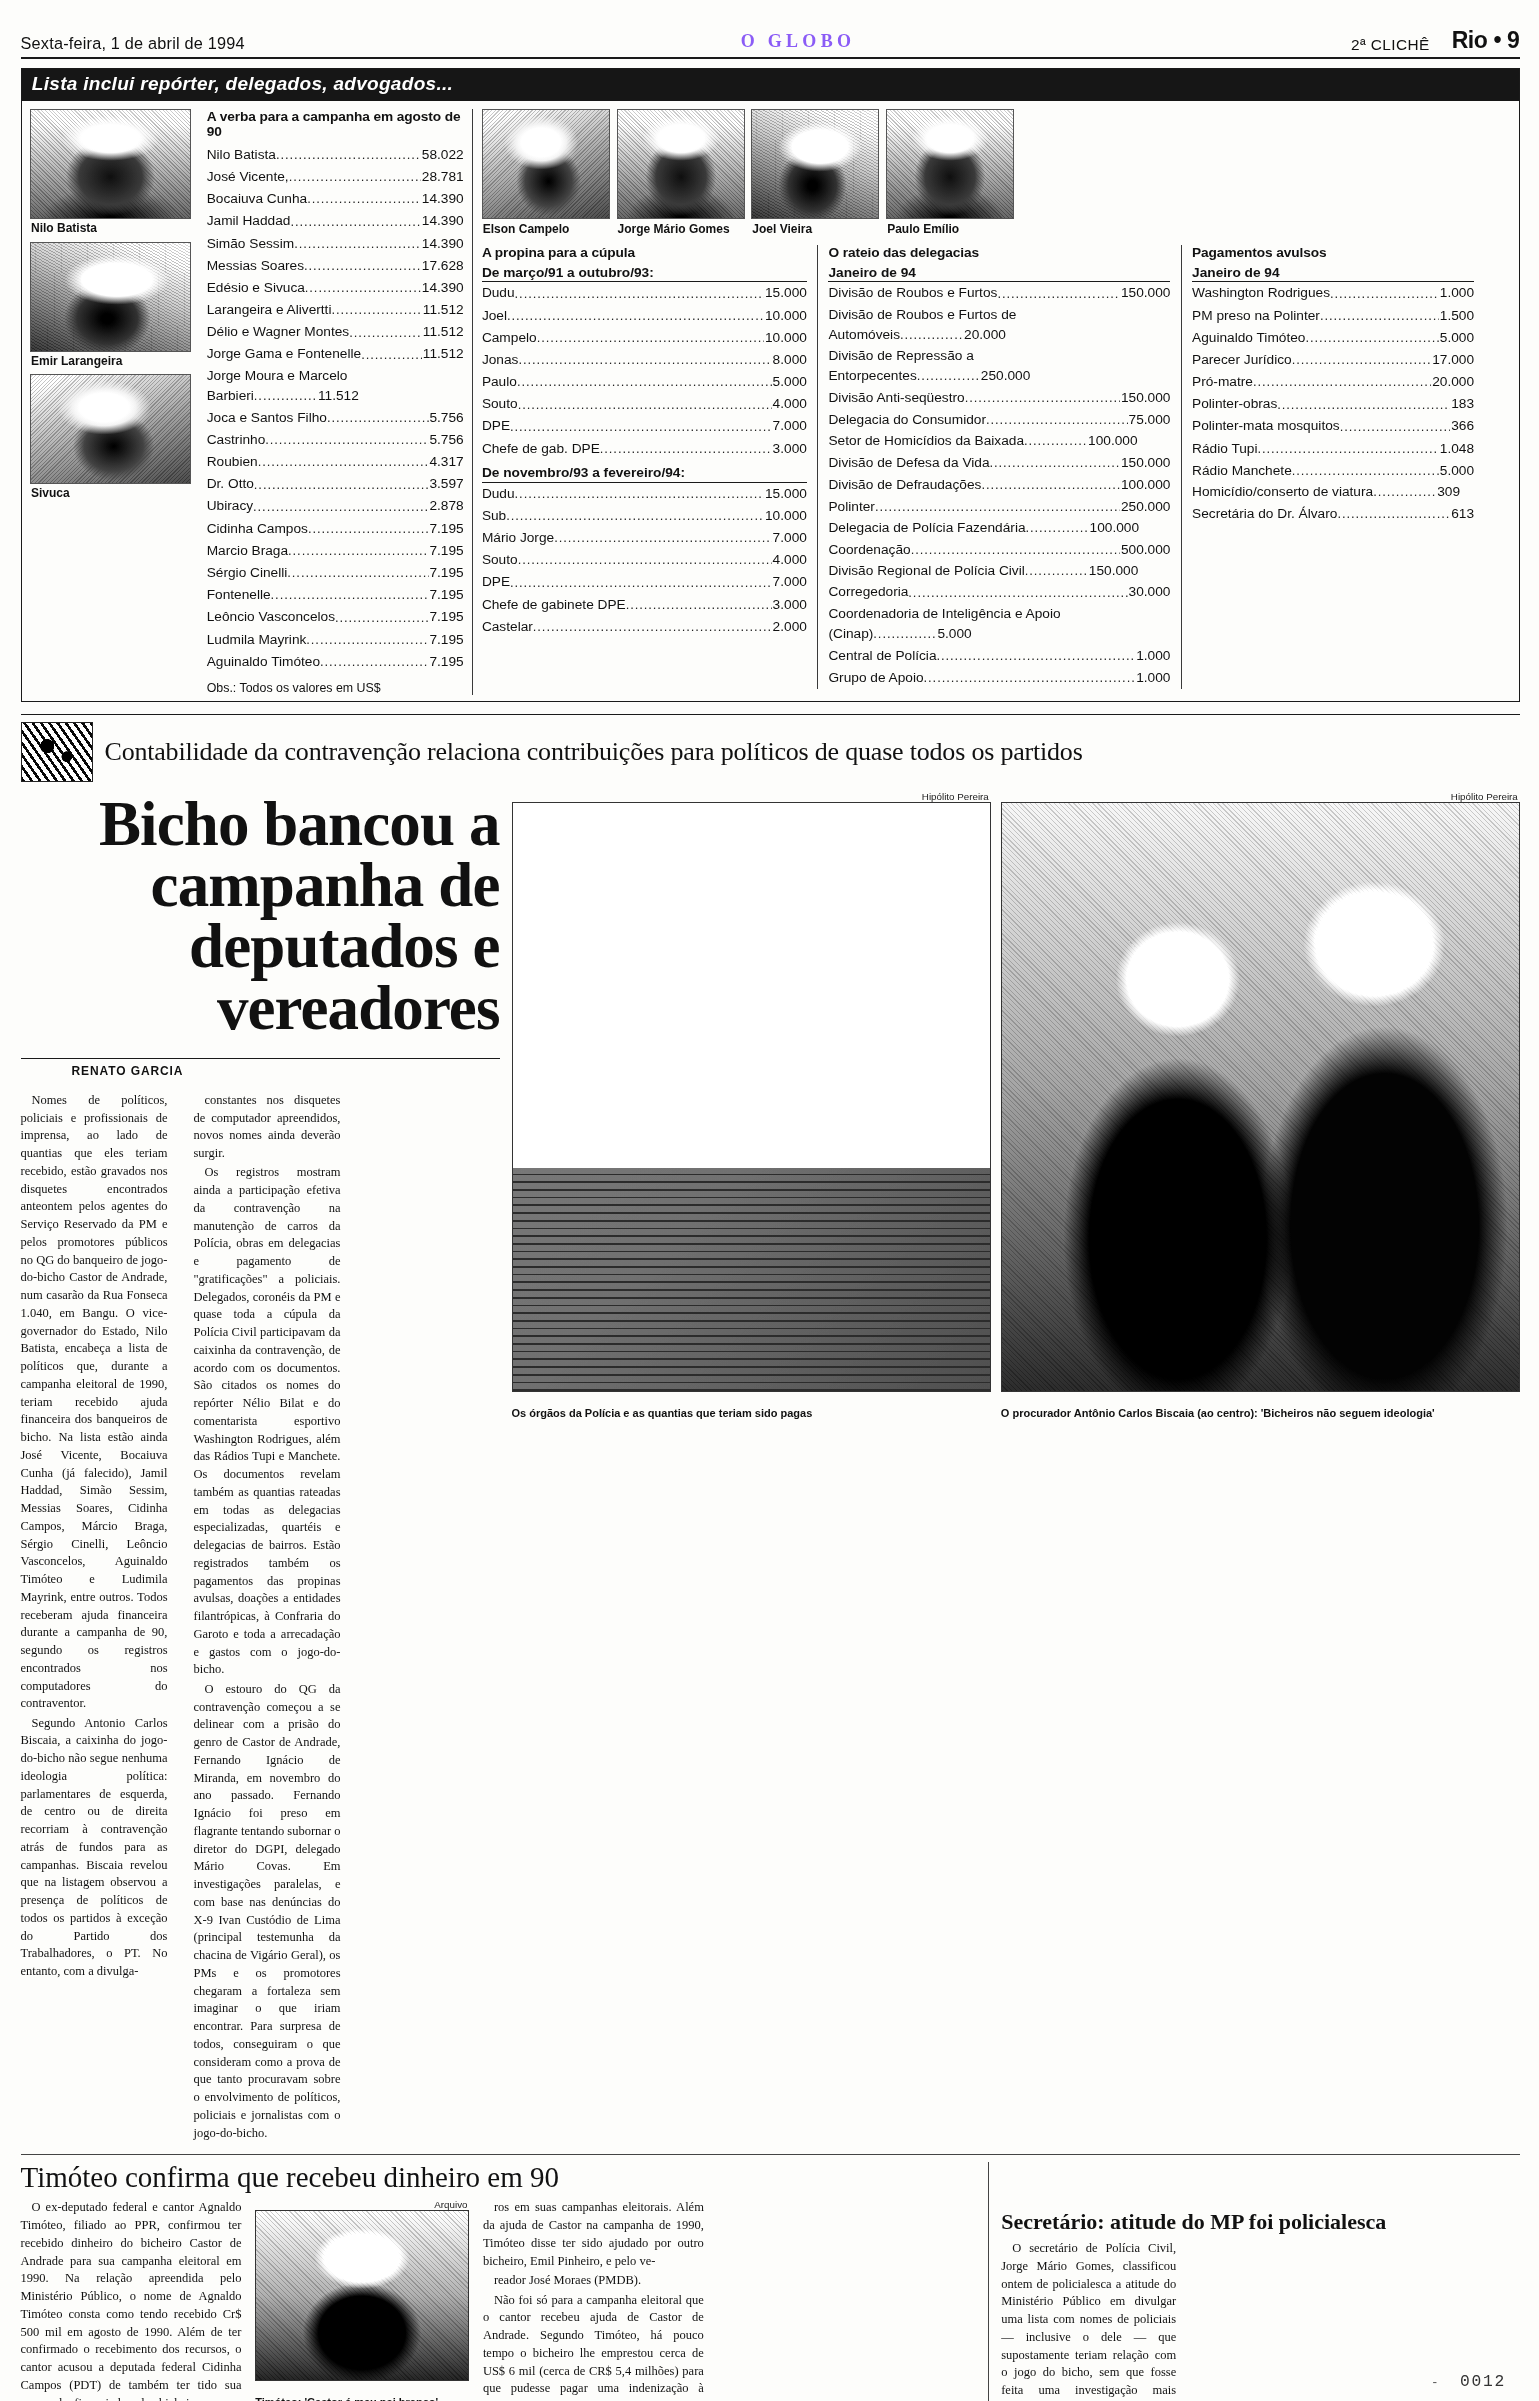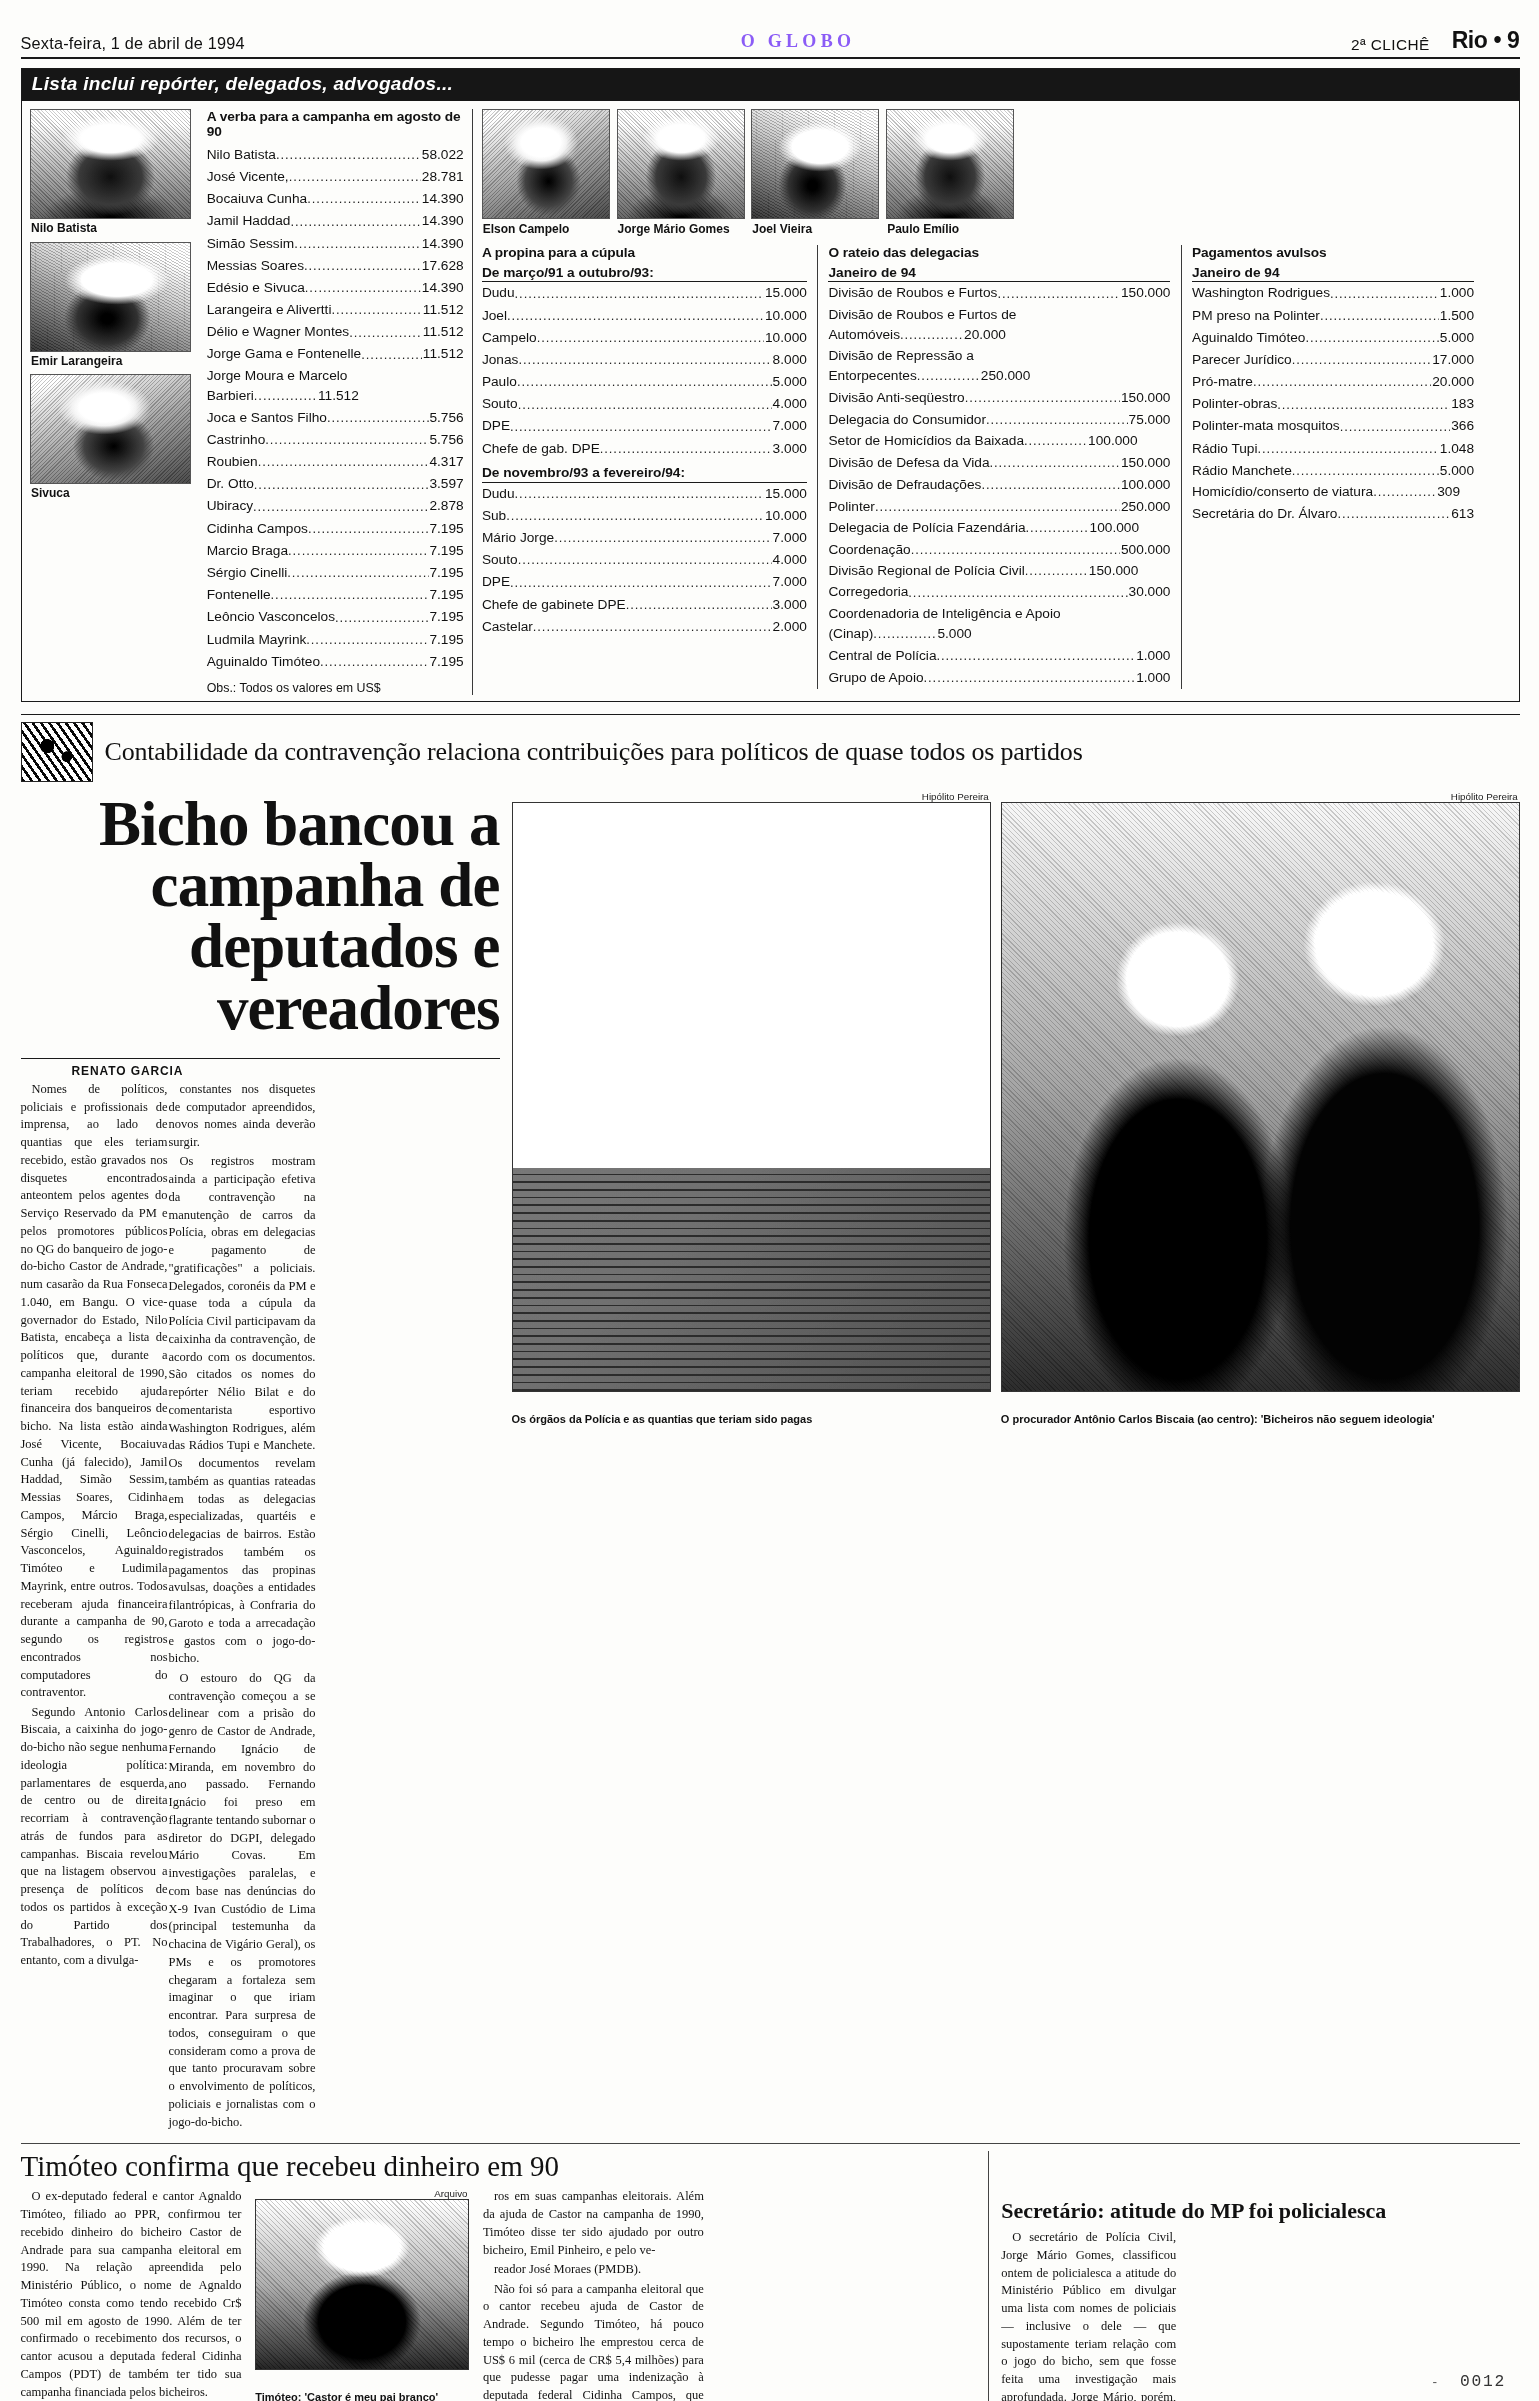--- a/index.html
+++ b/index.html
@@ -98,21 +98,21 @@
   .mid-banner-text { font-family:"Liberation Serif", serif; font-size:26px; letter-spacing:-0.2px; }
 
   
   .main-wrap { display:flex; gap:12px; margin-top:8.6px; }
   .head-col { width:479px; flex:0 0 479px; }
   .headline { font-family:"Liberation Serif", serif; font-weight:bold; font-size:63px; line-height:.97;
               text-align:right; letter-spacing:-0.9px; margin:3.4px 0 0 0; }
   .byline-rule { border-top:1.7px solid #1a1a1a; margin-top:19px; }
   .byline { font-size:12px; font-weight:bold; letter-spacing:0.9px; padding:5.1px 0 0 51px; }
 
-  .body-cols { display:flex; gap:1px; margin-top:3px; }
+  .body-cols { display:flex; gap:26px; margin-top:14px; }
   .bcol { width:147px; flex:0 0 147px; font-size:12.5px; line-height:1.42; text-align:justify;
           font-family:"Liberation Serif", serif; hyphens:auto; }
   .bcol p { margin:0 0 1.7px 0; text-indent:11px; }
 
   .photos-col { flex:1 1 auto; }
   .credit { font-size:9.8px; text-align:right; padding-right:1.7px; color:#222; }
   .bigphoto-row { display:flex; gap:10.3px; }
   .bigphoto { position:relative; }
   .bigphoto .frame { border:0.9px solid #333; overflow:hidden; }
   .doc-photo { width:100%; height:100%;
@@ -123,21 +123,21 @@
     filter:contrast(1.25) grayscale(1); }
   .men-photo { width:100%; height:100%;
     background:
       radial-gradient(ellipse 16% 13% at 34% 30%, #e9e9e9 0 60%, rgba(233,233,233,0) 75%),
       radial-gradient(ellipse 18% 14% at 72% 24%, #efefef 0 60%, rgba(239,239,239,0) 76%),
       radial-gradient(ellipse 26% 36% at 34% 74%, #1a1a1a 0 65%, rgba(26,26,26,0) 85%),
       radial-gradient(ellipse 28% 40% at 74% 72%, #202020 0 65%, rgba(32,32,32,0) 85%),
       repeating-linear-gradient(45deg, rgba(0,0,0,.16) 0 0.9px, rgba(255,255,255,0) 0.9px 3.4px),
       linear-gradient(180deg,#dcdcdc 0%, #9d9d9d 48%, #3f3f3f 100%);
     filter:contrast(1.3) grayscale(1); }
-  .photo-cap { font-size:11px; font-weight:bold; padding-top:21px; line-height:1.25; }
+  .photo-cap { font-size:11px; font-weight:bold; padding-top:15px; line-height:1.25; }
 
   
   .sec-wrap { display:flex; gap:13.7px; margin-top:10.3px; border-top:0.9px solid #444; padding-top:6.8px; }
   .sec-left { width:954px; flex:0 0 954px; }
   .sec-right { flex:1 1 auto; border-left:0.9px solid #444; padding-left:12px; }
   .sec-title { font-family:"Liberation Serif", serif; font-size:29px; font-weight:normal; line-height:1.05; margin:0 0 6.8px 0; }
   .sec-title.sm { font-size:22px; font-weight:bold;margin-top:48px; }
   .sec-cols { display:flex; gap:13.7px; }
   .scol { width:221px; flex:0 0 221px; font-size:12.5px; line-height:1.42; text-align:justify;
           font-family:"Liberation Serif", serif; }

